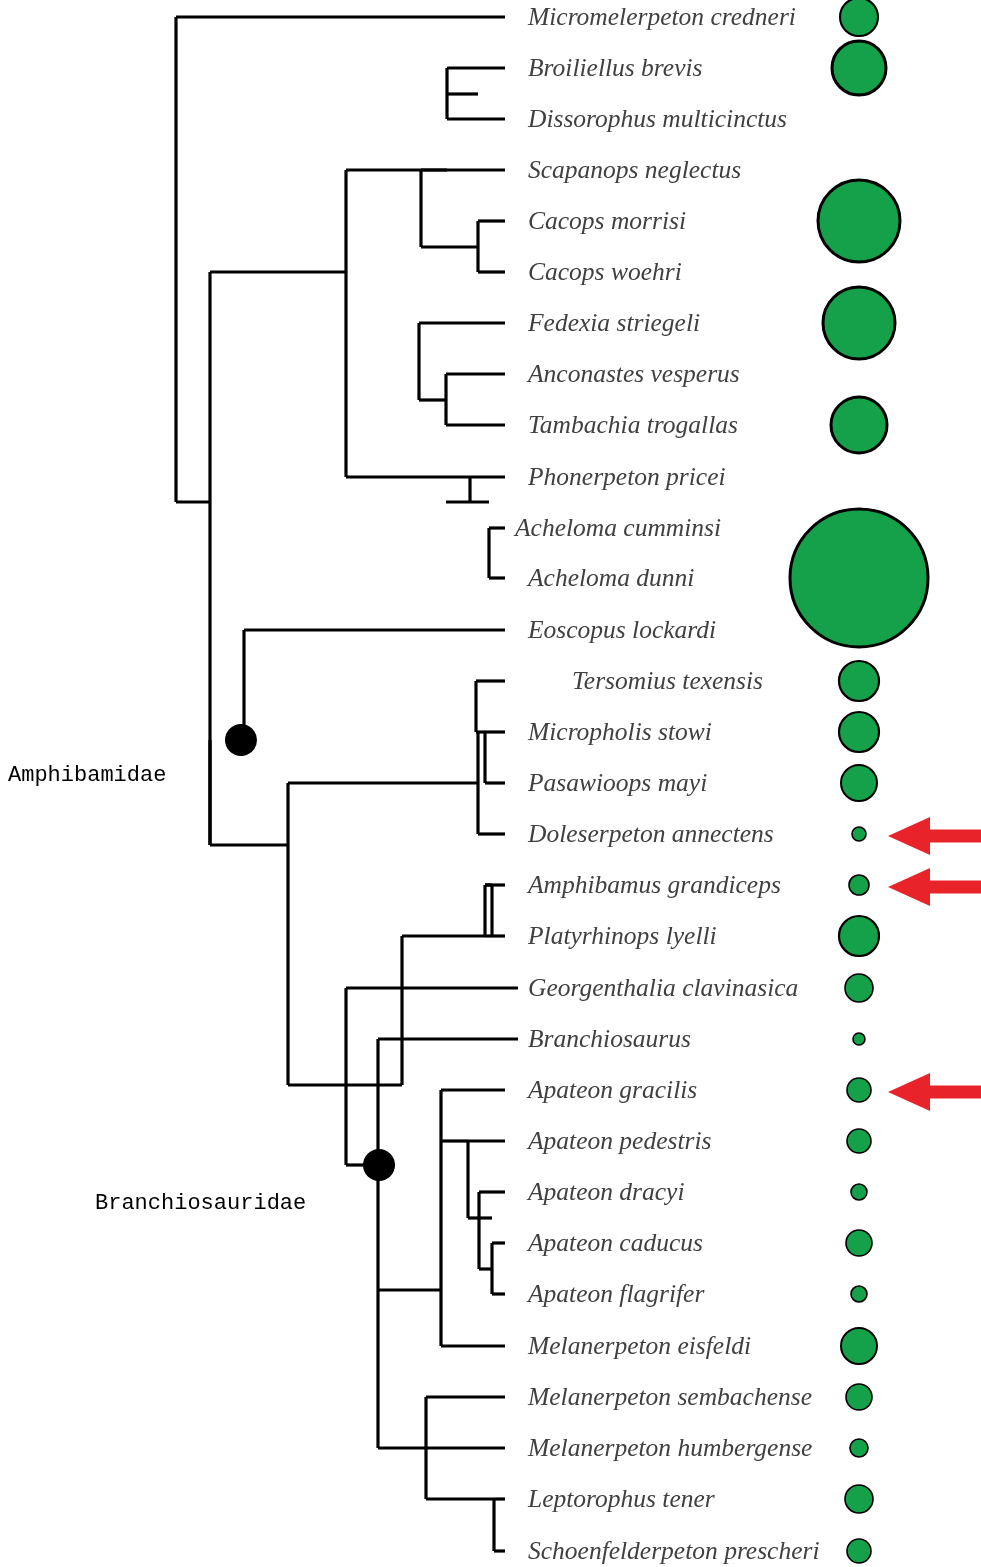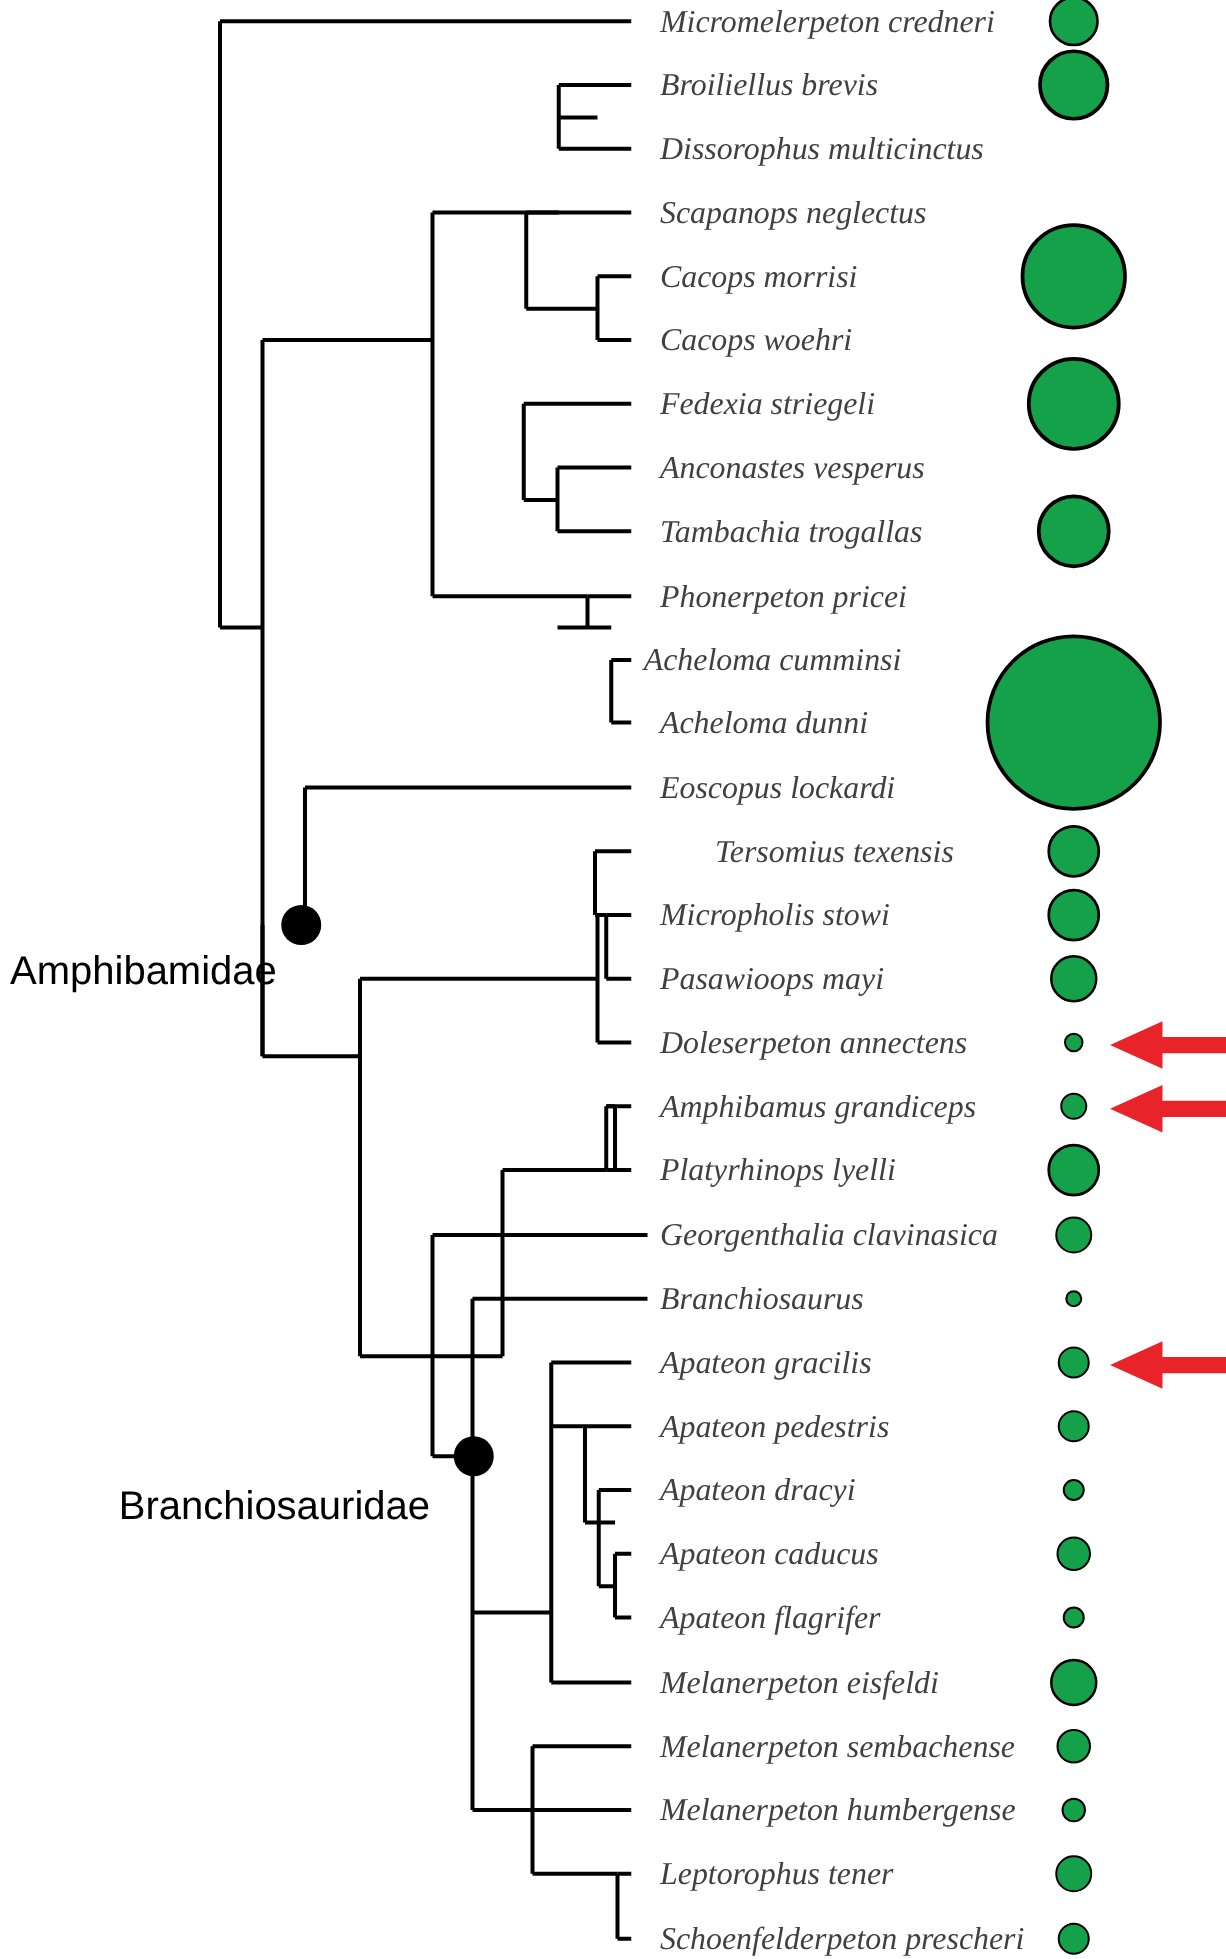--- a/index.html
+++ b/index.html
@@ -11,23 +11,23 @@
     font-family:Liberation Serif, serif;
     font-style:italic;
     font-size:25.5px;
     color:#404040;
     white-space:nowrap;
     line-height:1;
     transform:translateY(-50%);
   }
   .clade-label{
     position:absolute;
-    font-family:Liberation Sans, sans-serif;
+    font-family:Liberation Mono, monospace;
     font-style:normal;
-    font-size:32px;
+    font-size:22px;
     color:#000000;
     white-space:nowrap;
     line-height:1;
     transform:translateY(-50%);
   }
 </style>
 </head>
 <body>
 
 <div id="canvas">

